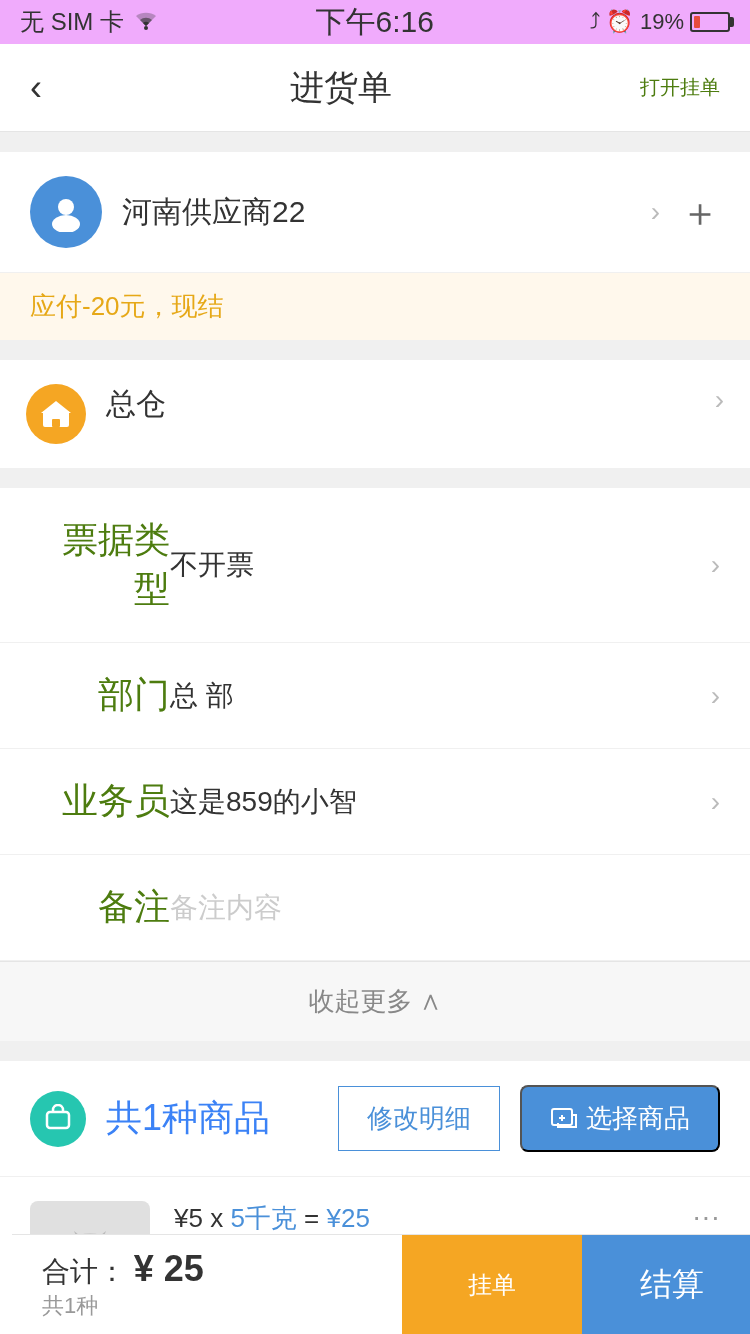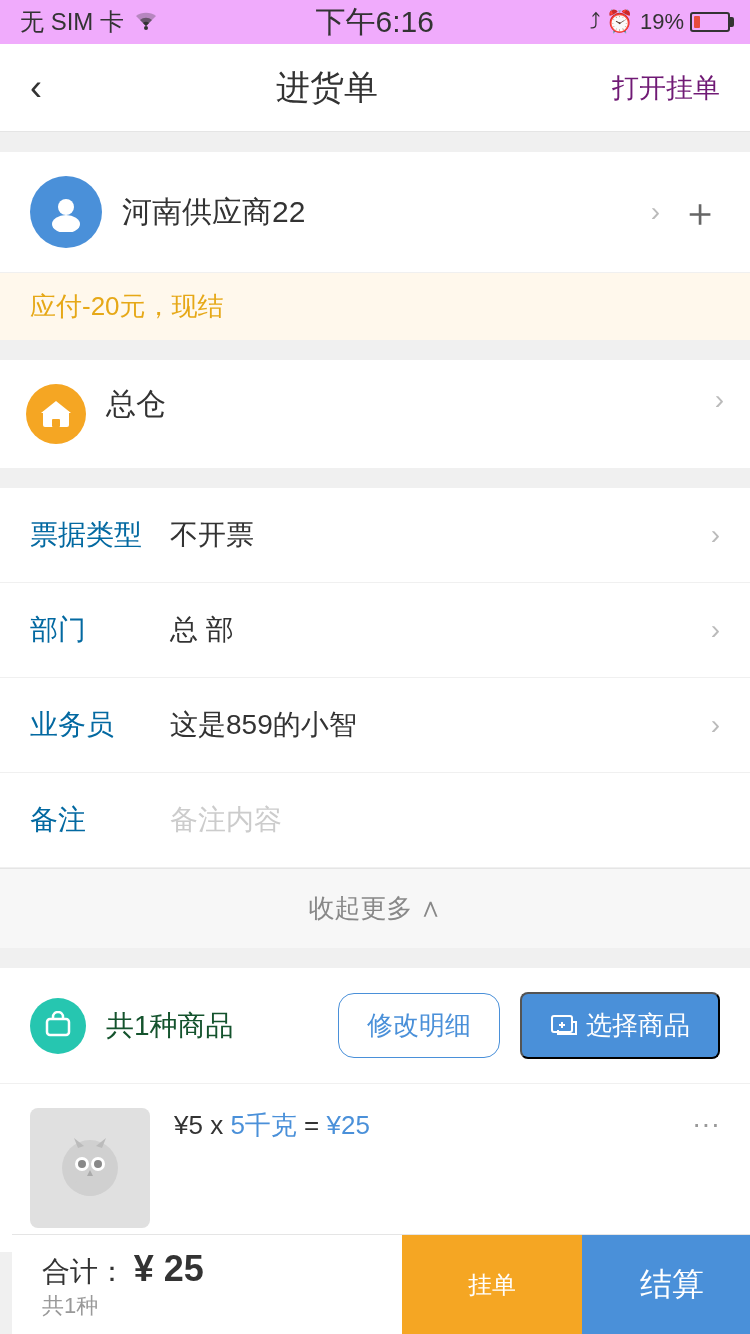--- a/index.html
+++ b/index.html
@@ -42,21 +42,21 @@
       height: 88px;
       background: #fff;
       display: flex;
       align-items: center;
       justify-content: space-between;
       padding: 0 30px;
       border-bottom: 1px solid #e5e5e5;
     }
     .nav-back { font-size: 36px; color: #333; cursor: pointer; }
     .nav-title { font-size: 34px; font-weight: 500; color: #333; }
-    .nav-action { font-size: 27px; color: #701a75; cursor: pointer; }
+    .nav-action { font-size: 20px; color: #4d7c0f; cursor: pointer; }
 
     
     .section-gap { height: 20px; background: #f0f0f0; }
 
     
     .card { background: #fff; }
 
     
     .supplier-row {
       display: flex;
@@ -104,21 +104,21 @@
 
     
     .form-row {
       display: flex;
       align-items: center;
       padding: 28px 30px;
       background: #fff;
       border-bottom: 1px solid #f0f0f0;
     }
     .form-label {
-      font-size: 28px; color: #0369a1; width: 140px; flex-shrink: 0;
+      font-size: 36px; color: #4d7c0f; width: 140px; flex-shrink: 0; text-align: right;
     }
     .form-value {
       flex: 1; font-size: 28px; color: #333;
     }
     .form-placeholder {
       flex: 1; font-size: 28px; color: #ccc;
     }
 
     
     .collapse-row {
@@ -138,29 +138,29 @@
       background: #fff;
       gap: 20px;
     }
     .product-count-icon {
       width: 56px; height: 56px; border-radius: 50%;
       background: #26c6b0;
       display: flex; align-items: center; justify-content: center;
       color: #fff; font-size: 26px;
     }
     .product-count-text {
-      flex: 1; font-size: 28px; color: #14532d;
+      flex: 1; font-size: 36px; color: #3b82f6;
     }
     .btn-outline {
       border: 1.5px solid #4a90d9;
       background: #fff;
       color: #4a90d9;
       font-size: 26px;
       padding: 14px 28px;
-      border-radius: 16px;
+      border-radius: 0;
       cursor: pointer;
     }
     .btn-primary {
       background: #4a90d9;
       color: #fff;
       font-size: 26px;
       padding: 14px 28px;
       border-radius: 8px;
       cursor: pointer;
       display: flex; align-items: center; gap: 8px;

